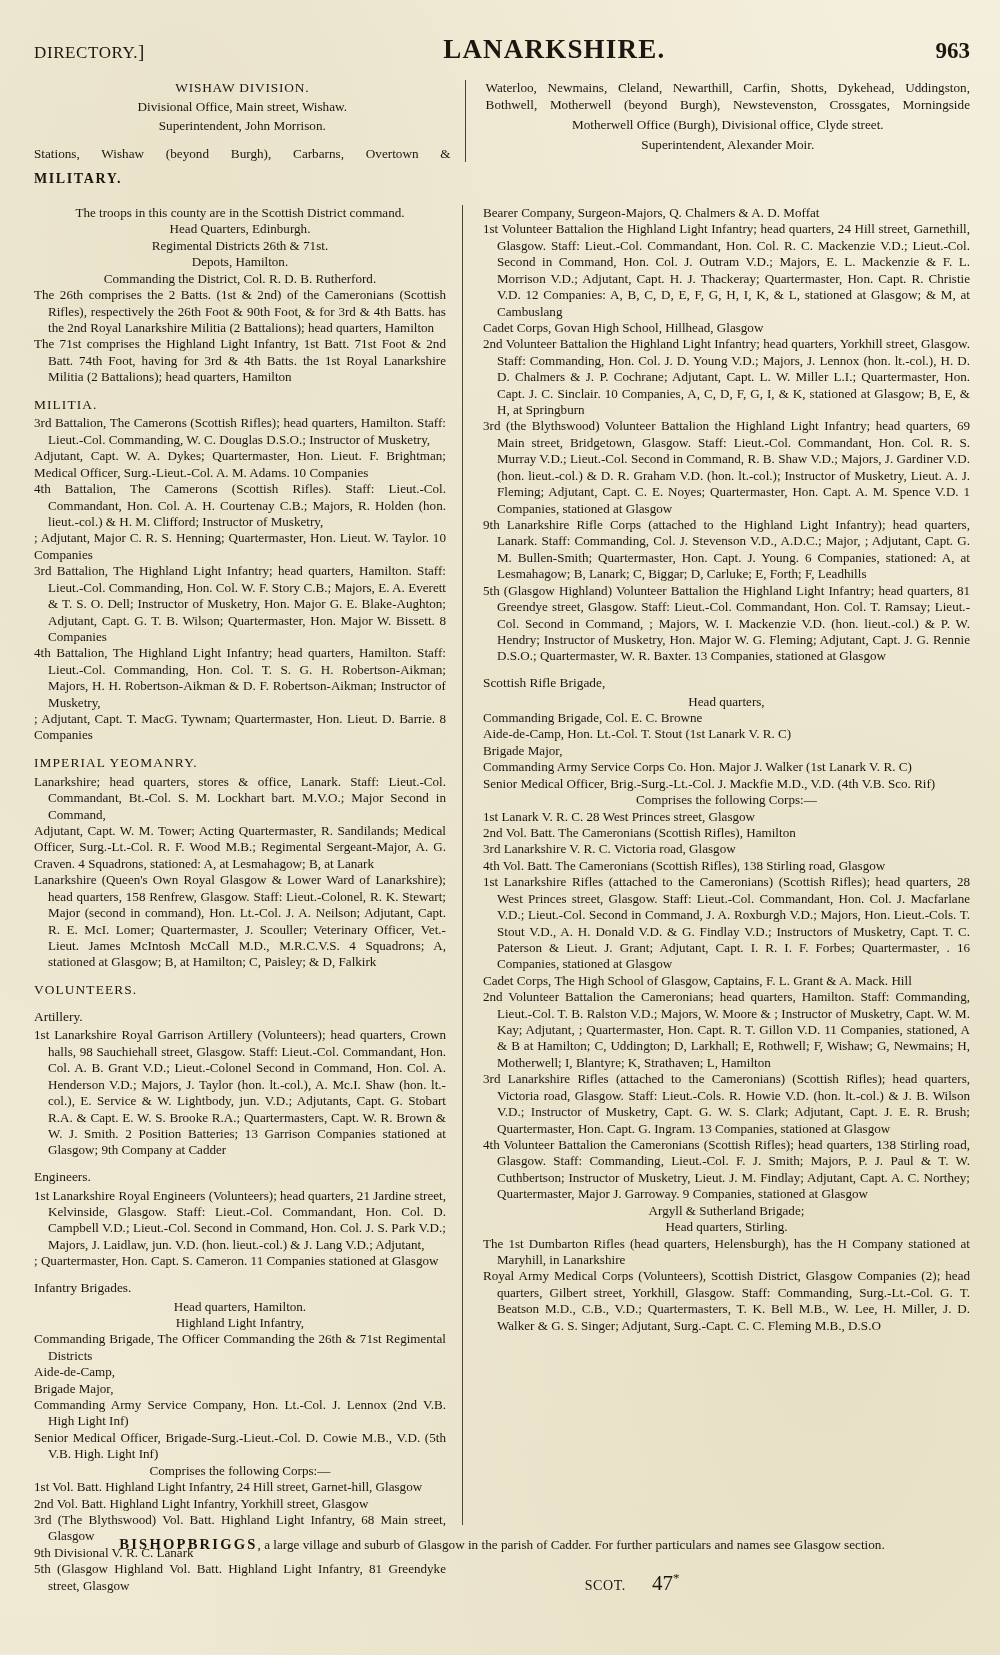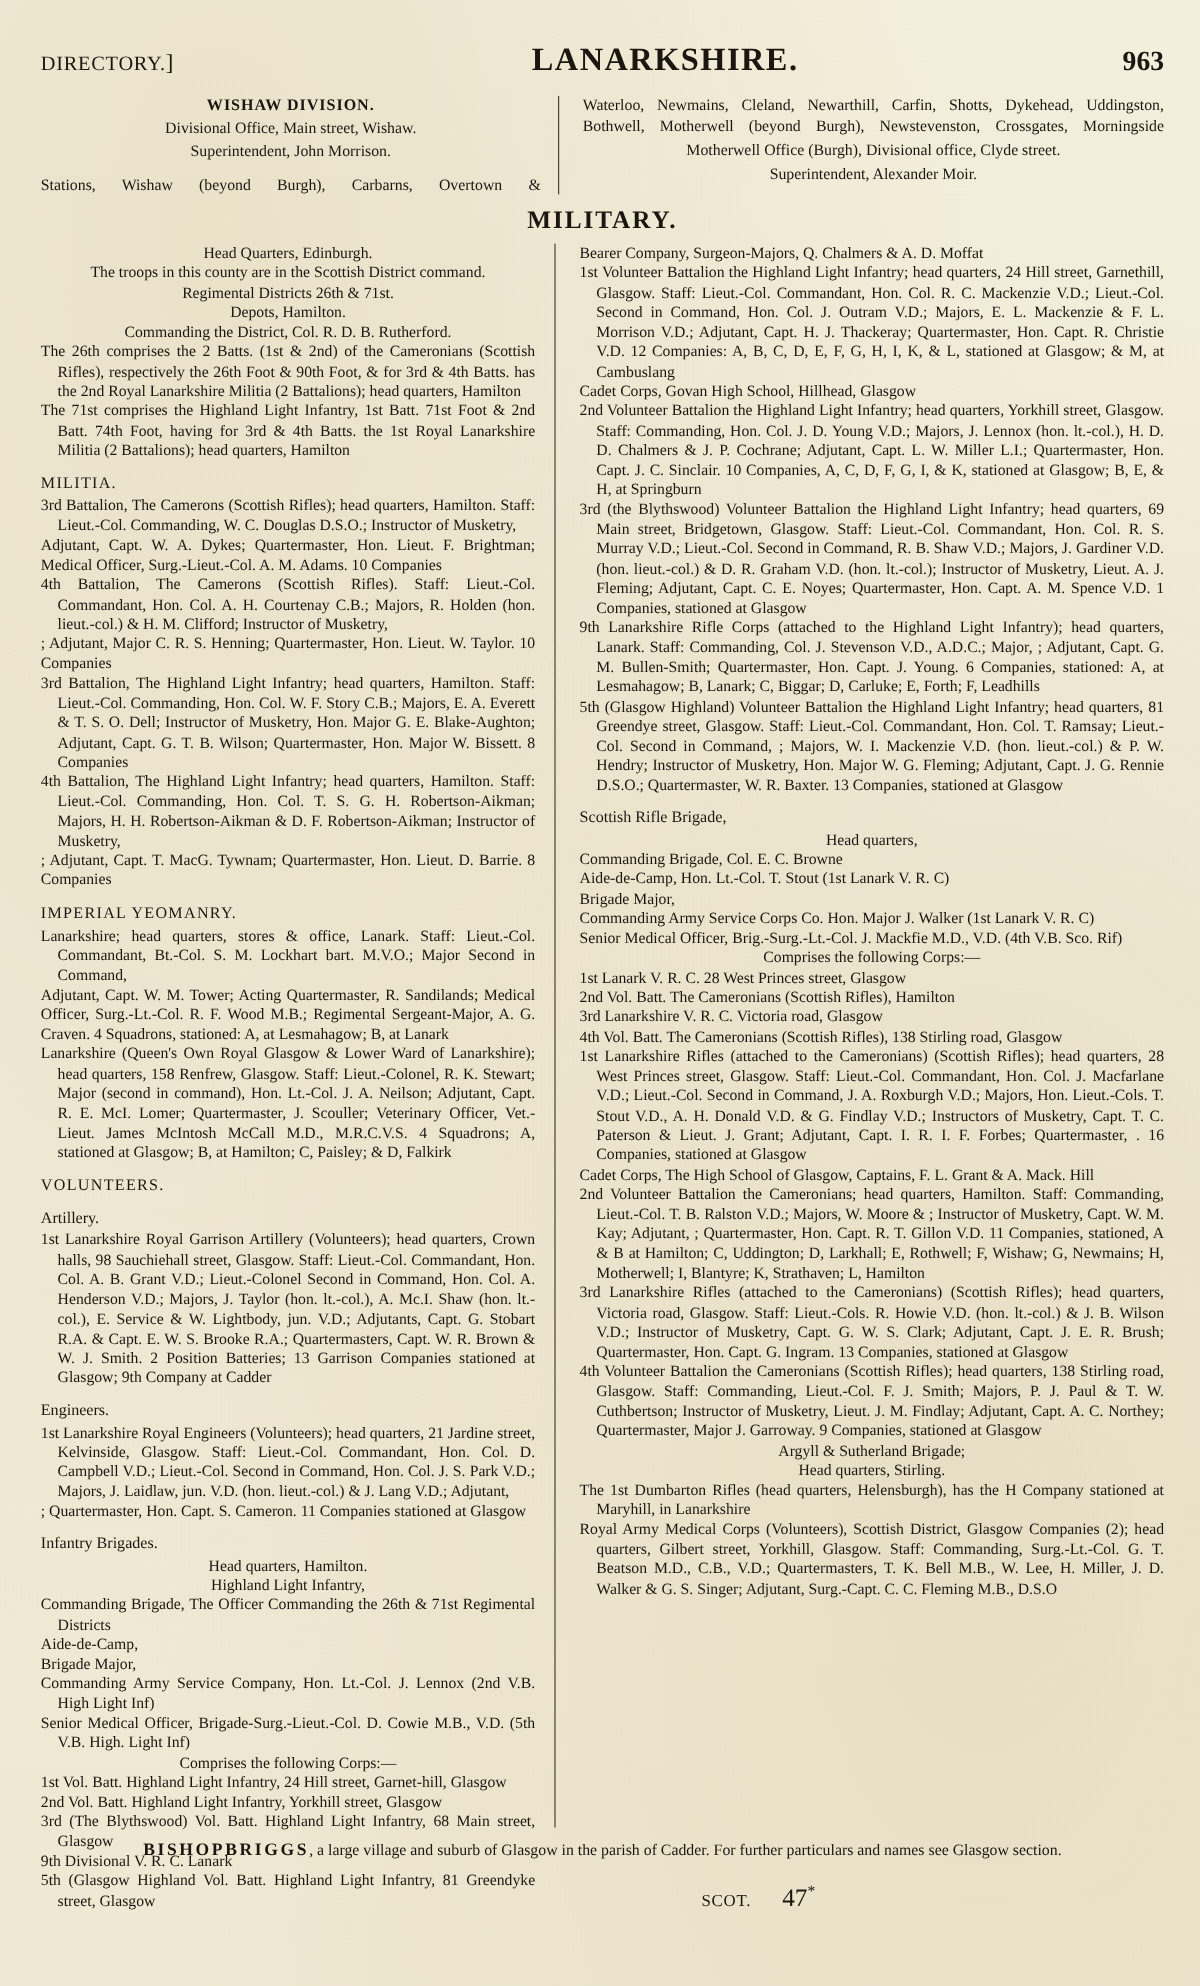--- a/index.html
+++ b/index.html
@@ -70,21 +70,20 @@
     padding-left: 20px;
     border-left: 1px solid #4b4538;
   }
   .ctr { text-align: center; }
 
   .divhead {
     font-size: 13.4px;
     letter-spacing: 0.8px;
     text-align: center;
     margin-bottom: 3px;
-    font-weight: bold;
   }
   .divline {
     font-size: 13.2px;
     text-align: center;
     margin-bottom: 3px;
   }
   .stationline {
     font-size: 13.2px;
     text-align: justify;
     text-align-last: justify;
@@ -95,25 +94,25 @@
     font-size: 13.2px;
     line-height: 1.28;
   }
   .rjust {
     text-align: justify;
     text-align-last: justify;
   }
 
   
   .section-title {
-    text-align: center;
-    font-size: 21px;
+    text-align: left;
+    font-size: 14px;
     font-weight: bold;
     letter-spacing: 1.6px;
-    margin: 9px 0 7px 0;
+    margin: 9px 0 18px 0;
   }
 
   
   .columns {
     display: flex;
     position: relative;
     height: 1320px;
   }
   .col {
     font-size: 13.1px;
@@ -221,22 +220,22 @@
       <p class="ctr">Superintendent, Alexander Moir.</p>
     </div>
   </div>
 
   <div class="section-title">MILITARY.</div>
 
   <div class="columns">
 
     <div class="col col-left">
 
+      <p class="center">The troops in this county are in the Scottish District command.</p>
       <p class="center">Head Quarters, Edinburgh.</p>
-      <p class="center">The troops in this county are in the Scottish District command.</p>
       <p class="center">Regimental Districts 26th &amp; 71st.</p>
       <p class="center">Depots, Hamilton.</p>
       <p class="center">Commanding the District, Col. R. D. B. Rutherford.</p>
       <p>The 26th comprises the 2 Batts. (1st &amp; 2nd) of the Cameronians (Scottish Rifles), respectively the 26th Foot &amp; 90th Foot, &amp; for 3rd &amp; 4th Batts. has the 2nd Royal Lanarkshire Militia (2 Battalions); head quarters, Hamilton</p>
       <p>The 71st comprises the Highland Light Infantry, 1st Batt. 71st Foot &amp; 2nd Batt. 74th Foot, having for 3rd &amp; 4th Batts. the 1st Royal Lanarkshire Militia (2 Battalions); head quarters, Hamilton</p>
 
       <p class="sub-h">MILITIA.</p>
       <p>3rd Battalion, The Camerons (Scottish Rifles); head quarters, Hamilton. Staff: Lieut.-Col. Commanding, W. C. Douglas D.S.O.; Instructor of Musketry,</p>
       <p class="noindent">Adjutant, Capt. W. A. Dykes; Quartermaster, Hon. Lieut. F. Brightman; Medical Officer, Surg.-Lieut.-Col. A. M. Adams. 10 Companies</p>
       <p>4th Battalion, The Camerons (Scottish Rifles). Staff: Lieut.-Col. Commandant, Hon. Col. A. H. Courtenay C.B.; Majors, R. Holden (hon. lieut.-col.) &amp; H. M. Clifford; Instructor of Musketry,</p>

